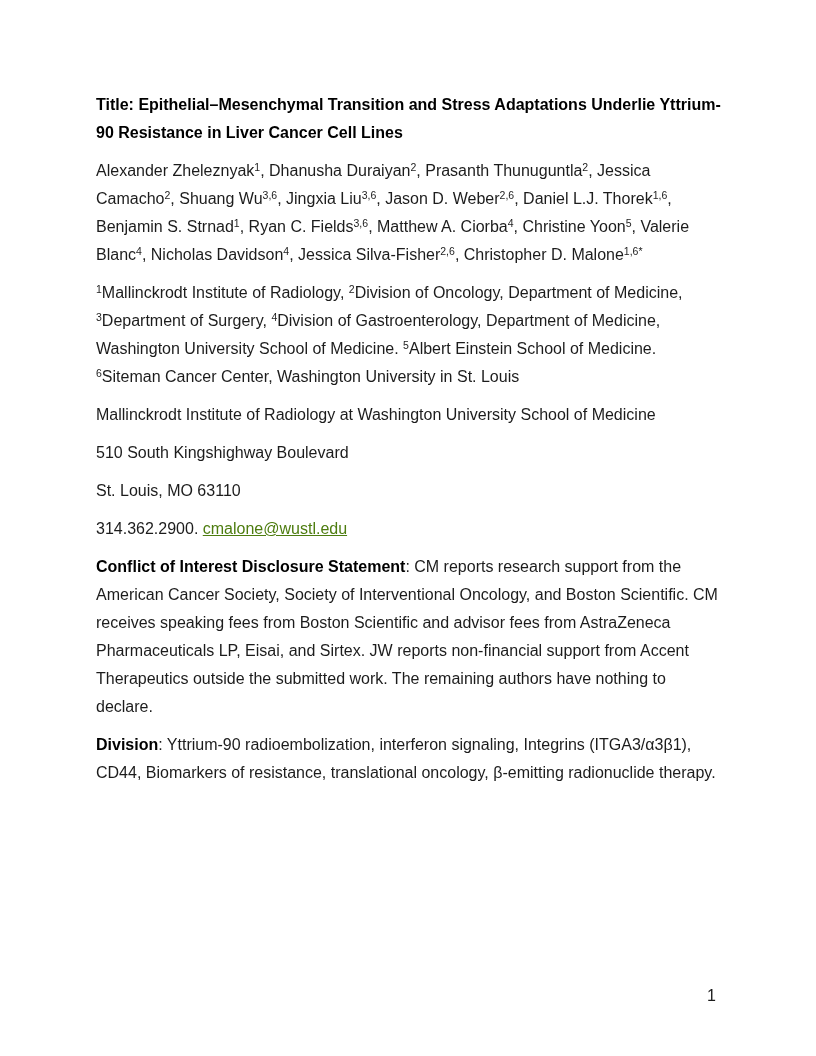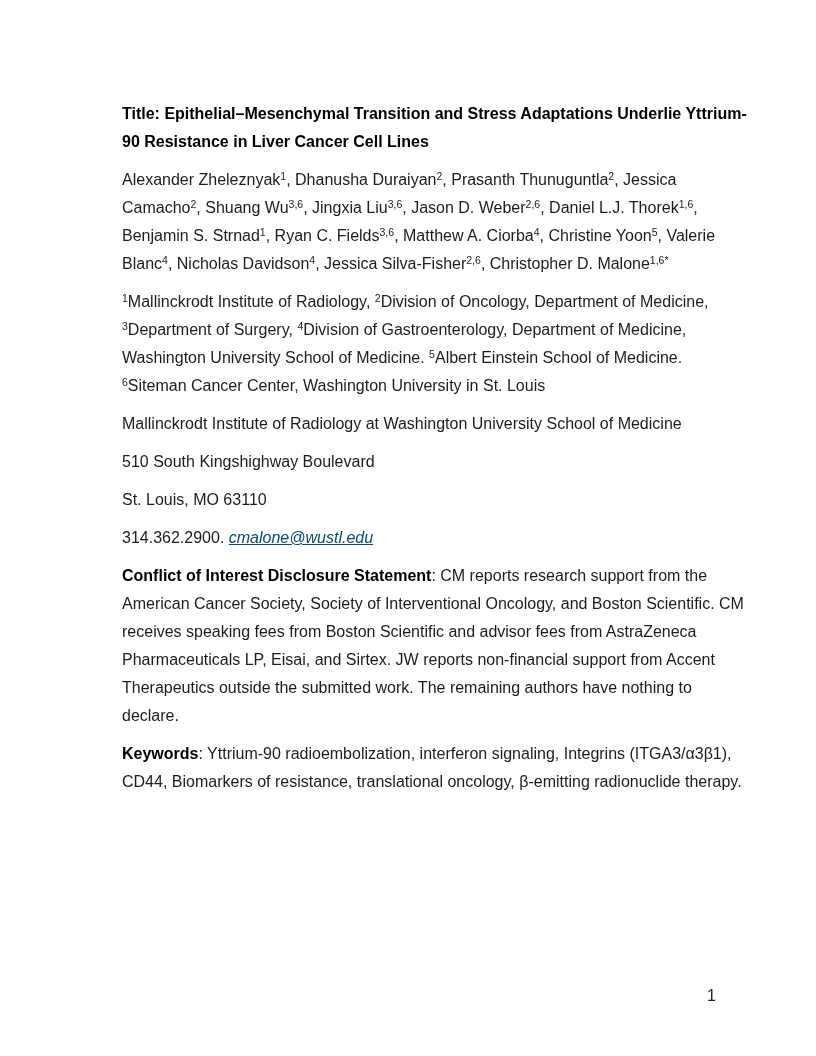--- a/index.html
+++ b/index.html
@@ -13,23 +13,22 @@
     height: 1056px;
     background: #ffffff;
     font-family: "Liberation Sans", sans-serif;
     font-size: 16px;
     color: #1c1c1c;
     overflow: hidden;
   }
   .content {
     position: absolute;
     left: 96px;
-    top: 100px;
+    top: 91px;
     width: 626px;
-    margin-left: 26px;
   }
   .para {
     margin: 0 0 10px 0;
     line-height: 28px;
   }
   .bold {
     font-weight: bold;
     color: #000000;
   }
   sup {
@@ -65,23 +64,23 @@
 
 
 
 
     <p class="para">Mallinckrodt Institute of Radiology at Washington University School of Medicine</p>
 
     <p class="para">510 South Kingshighway Boulevard</p>
 
     <p class="para">St. Louis, MO 63110</p>
 
-    <p class="para"><span>314.362.2900. </span><a href="#" class="email" style="color: #0c4a6e; font-style: italic;">cmalone@wustl.edu</a></p>
+    <p class="para"><span>314.362.2900. </span><a href="#" class="email" style="color: #4d7c0f;">cmalone@wustl.edu</a></p>
 
     <p class="para"><span class="bold">Conflict of Interest Disclosure Statement</span><span>: CM reports research support from the American Cancer Society, Society of Interventional Oncology, and Boston Scientific. CM receives speaking fees from Boston Scientific and advisor fees from AstraZeneca Pharmaceuticals LP, Eisai, and Sirtex. JW reports non-financial support from Accent Therapeutics outside the submitted work. The remaining authors have nothing to declare.</span></p>
 
-    <p class="para"><span class="bold">Keywords</span><span>: Yttrium-90 radioembolization, interferon signaling, Integrins (ITGA3/α3β1), CD44, Biomarkers of resistance, translational oncology, β-emitting radionuclide therapy.</span></p>
+    <p class="para"><span class="bold">Division</span><span>: Yttrium-90 radioembolization, interferon signaling, Integrins (ITGA3/α3β1), CD44, Biomarkers of resistance, translational oncology, β-emitting radionuclide therapy.</span></p>
 
 
   </div>
 
   <div class="page-number">1</div>
 </div>
 
 </body></html>

